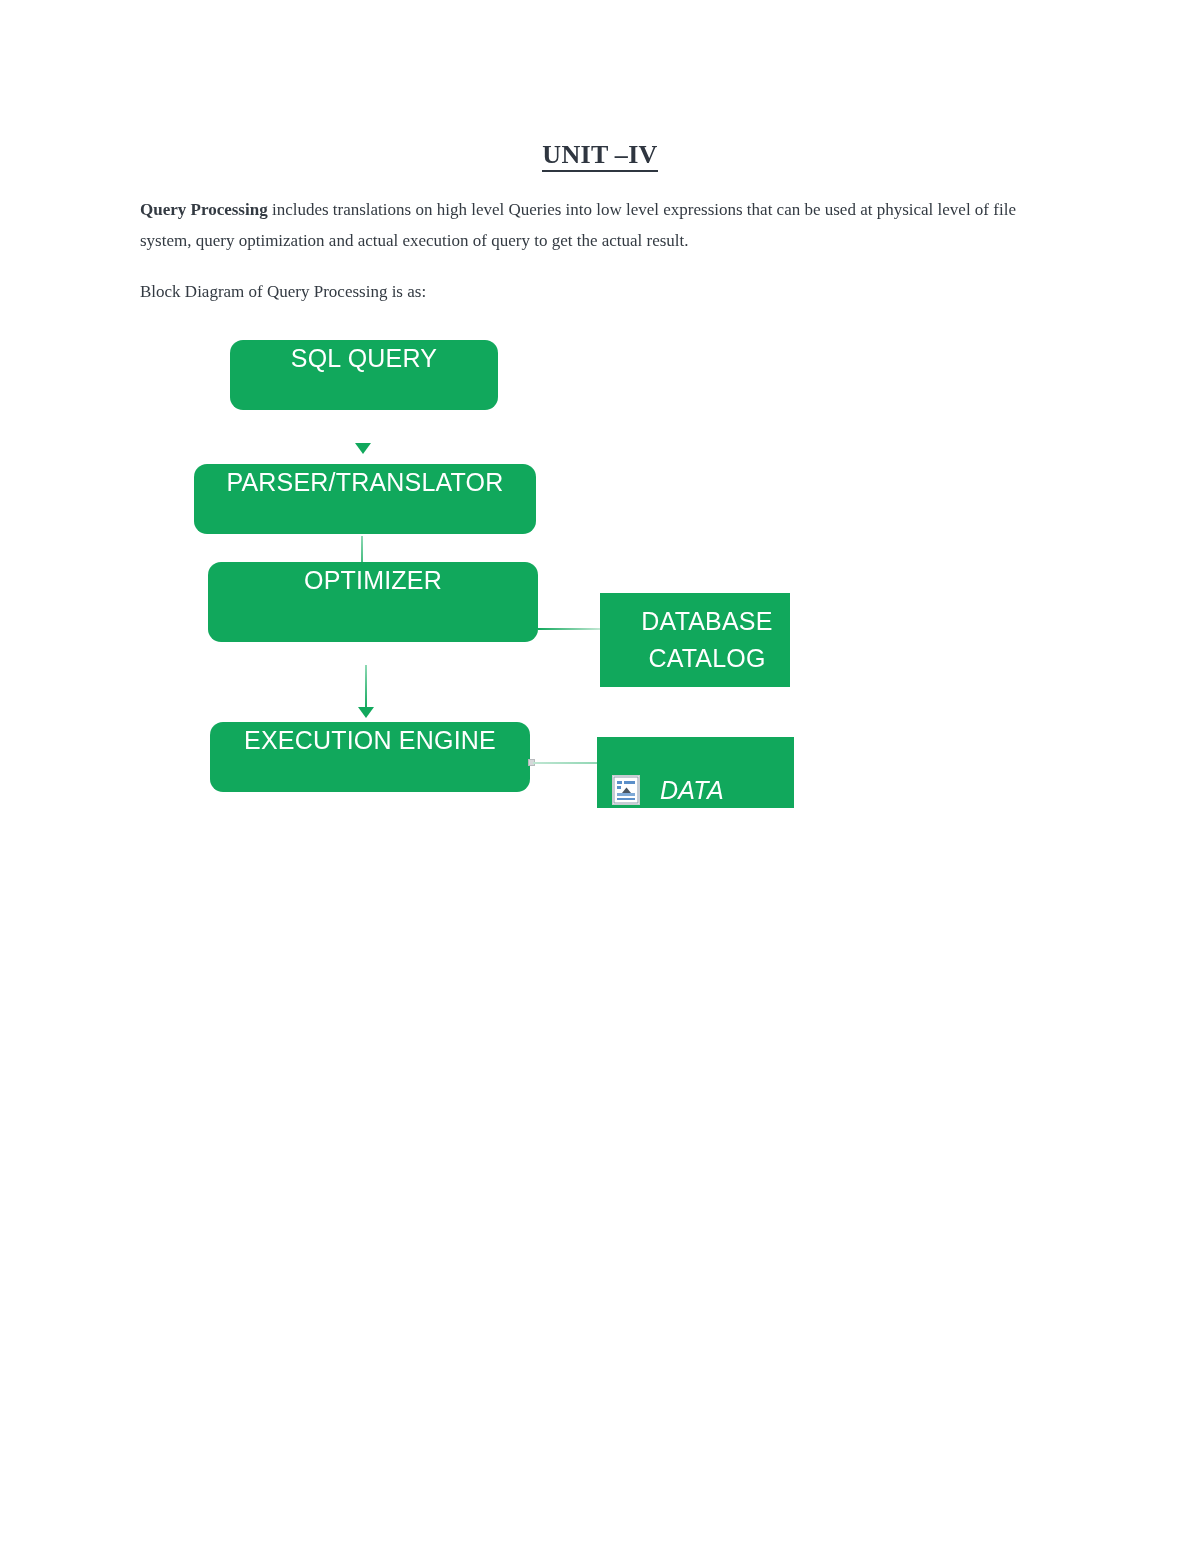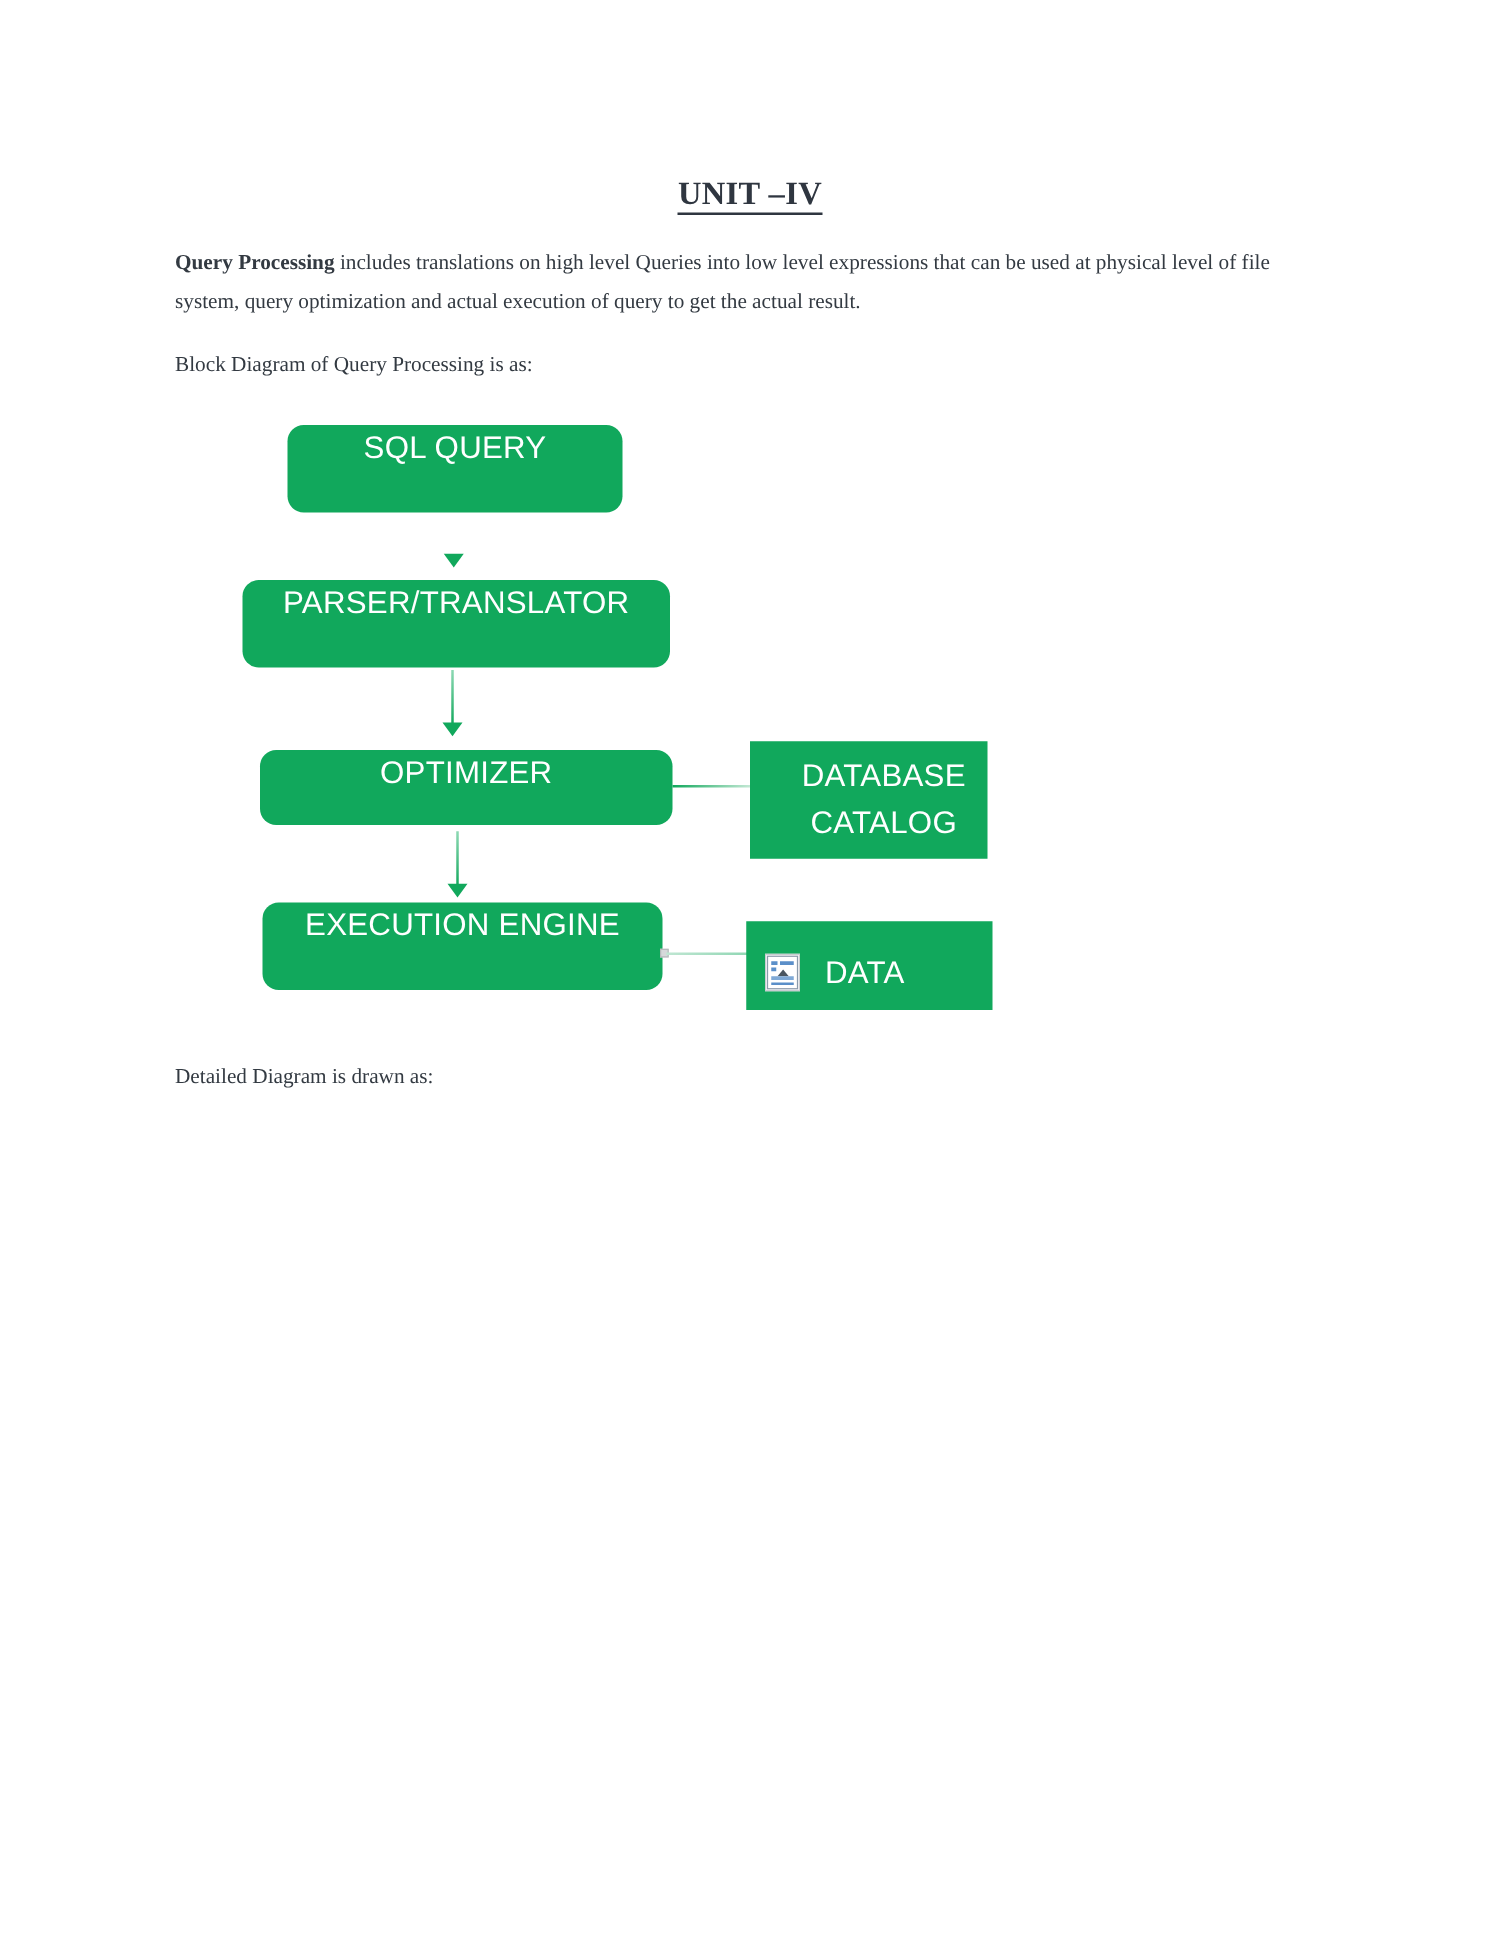--- a/index.html
+++ b/index.html
@@ -82,32 +82,33 @@
   .node-label {
     display: block;
     text-align: center;
     white-space: pre-line;
     line-height: 36px;
   }
 
   
   #node-sql        { left: 230px; top: 340px;  width: 268px; height: 70px; }
   #node-parser     { left: 194px; top: 464px;  width: 342px; height: 70px; }
-  #node-optimizer  { left: 208px; top: 600px;  width: 330px; height: 60px; }
+  #node-optimizer  { left: 208px; top: 562px;  width: 330px; height: 80px; }
   #node-execution  { left: 210px; top: 722px;  width: 320px; height: 70px; }
   #node-catalog    { left: 600px; top: 593px;  width: 190px; height: 94px; padding-left: 24px; }
   #node-data       { left: 597px; top: 737px;  width: 197px; height: 71px; }
 
   #node-catalog .node-label { line-height: 37px; }
 
   
   #node-data {
-    align-items: center;
+    align-items: flex-end;
     justify-content: flex-start;
     padding: 11px 0 0 15px;
+    font-style: italic;
   }
   .data-row {
     display: flex;
     align-items: center;
     gap: 20px;
   }
   .img-placeholder-icon {
     width: 28px;
     height: 30px;
     background: #ffffff;
@@ -224,15 +225,14 @@
             <rect x="4" y="17" width="18" height="3" fill="#7fa9d6"></rect>
             <rect x="4" y="22" width="18" height="2" fill="#5b8fc9"></rect>
           </svg>
         </span>
         <span class="node-label">DATA</span>
       </span>
     </div>
 
   </div>
 
-  <div class="para para-3">Detailed Diagram is drawn as:</div>
 
 </div>
 
 </body></html>

